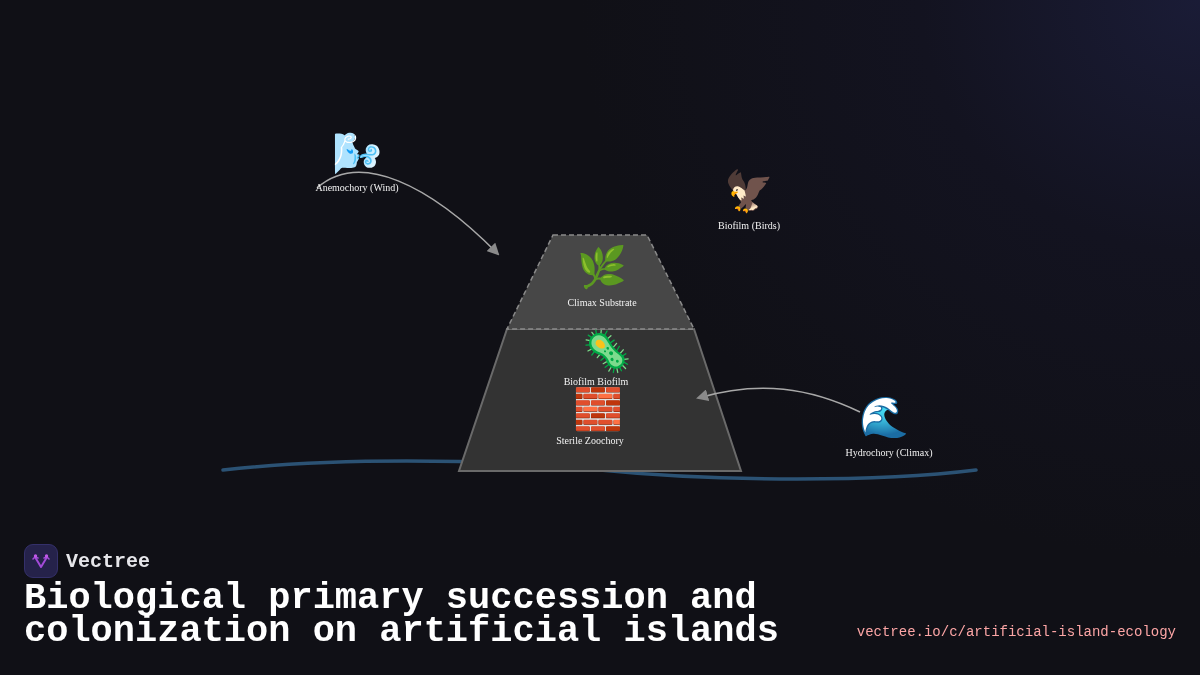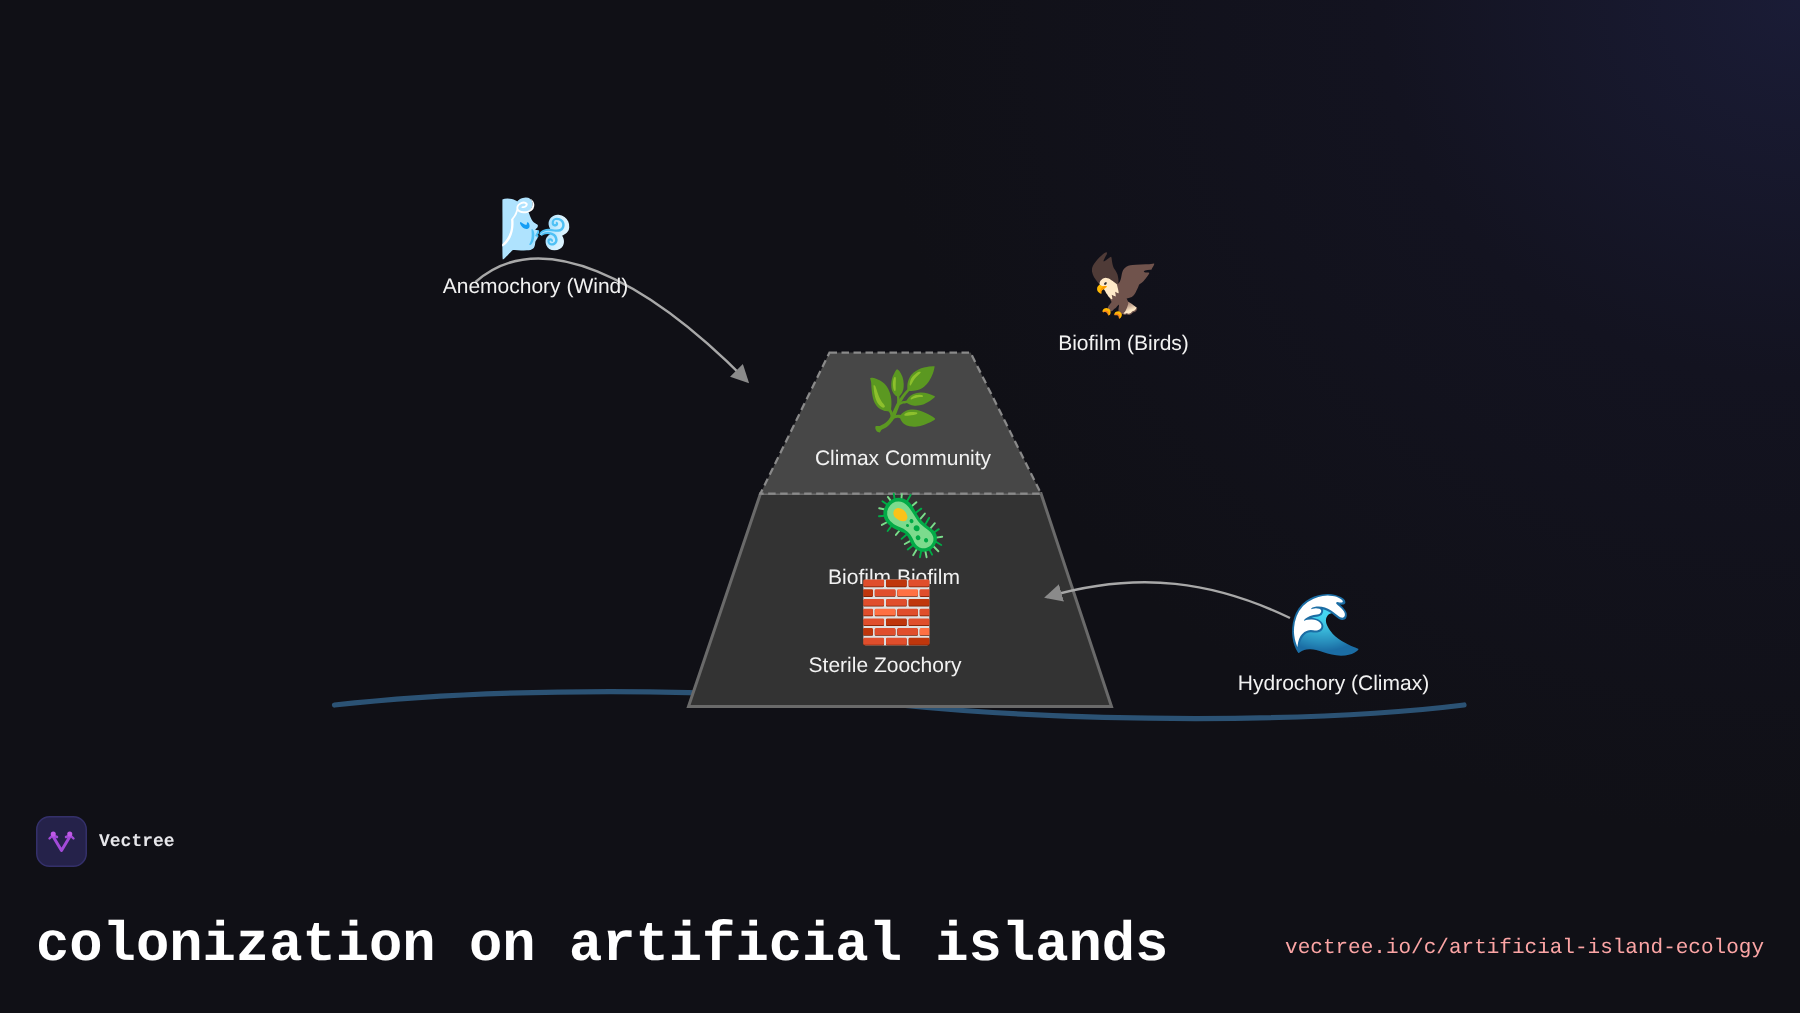--- a/index.html
+++ b/index.html
@@ -33,22 +33,22 @@
       flex-direction: column;
       align-items: center;
       transform: translateX(-50%);
     }
     .node .emoji {
       font-size: 40px;
       line-height: 46px;
       height: 46px;
     }
     .node .label {
-      font-family: Liberation Sans, sans-serif;
-      font-size: 14px;
+      font-family: Liberation Serif, serif;
+      font-size: 10px;
       color: #f2f2f2;
       white-space: nowrap;
       margin-top: 2px;
     }
     .brand {
       position: absolute;
       left: 24px;
       top: 544px;
       display: flex;
       align-items: center;
@@ -61,21 +61,21 @@
       background: #25224a;
       border: 1px solid #34306a;
       box-sizing: border-box;
       display: flex;
       align-items: center;
       justify-content: center;
     }
     .brand-name {
       font-family: "Liberation Mono", monospace;
       font-weight: bold;
-      font-size: 12px;
+      font-size: 20px;
       color: #e6e6ea;
     }
     .title {
       position: absolute;
       left: 24px;
       top: 582px;
       margin: 0;
       font-family: "Liberation Mono", monospace;
       font-weight: bold;
       font-size: 37px;
@@ -111,21 +111,21 @@
 
   <polygon points="553,235 647,235 694,329 507,329" fill="#474747" stroke="#8a8a8a" stroke-width="1.5" stroke-dasharray="5,3"></polygon>
 
   <path d="M317,188 C360,150 430,185 498,254" fill="none" stroke="#a8a8a8" stroke-width="1.6" marker-end="url(#arrowhead)"></path>
 
   <path d="M860,412 C810,388 760,380 698,398" fill="none" stroke="#a8a8a8" stroke-width="1.6" marker-end="url(#arrowhead)"></path>
 </svg>
 
 <div class="node" style="left:602px; top:244px;">
   <span class="emoji">🌿</span>
-  <span class="label" style="margin-top:7px;">Climax Community</span>
+  <span class="label" style="margin-top:7px;">Climax Substrate</span>
 </div>
 
 <div class="node" style="left:607px; top:328px;">
   <span class="emoji">🦠</span>
   <span class="label" style="margin-left:-22px;">Biofilm Biofilm</span>
 </div>
 
 <div class="node" style="left:598px; top:386px;">
   <span class="emoji">🧱</span>
   <span class="label" style="margin-top:3px;margin-left:-16px;">Sterile Zoochory</span>
@@ -152,17 +152,17 @@
       <path d="M4,6 L10,16 L16,6" fill="none" stroke="#a24ad8" stroke-width="2" stroke-linecap="round" stroke-linejoin="round"></path>
       <path d="M4,6 L2,8 M4,6 L7,7 M16,6 L18,8 M16,6 L13,7" fill="none" stroke="#a24ad8" stroke-width="1.6" stroke-linecap="round"></path>
       <circle cx="4.5" cy="5" r="1.7" fill="#c05ae8"></circle>
       <circle cx="15.5" cy="5" r="1.7" fill="#c05ae8"></circle>
     </svg>
   </div>
   <span class="brand-name">Vectree</span>
 </div>
 
 <h1 class="title">
-  <br>
+  <span>Biological primary succession and</span><br>
   <span>colonization on artificial islands</span>
 </h1>
 
 <div class="url">vectree.io/c/artificial-island-ecology</div>
 
 </body></html>

